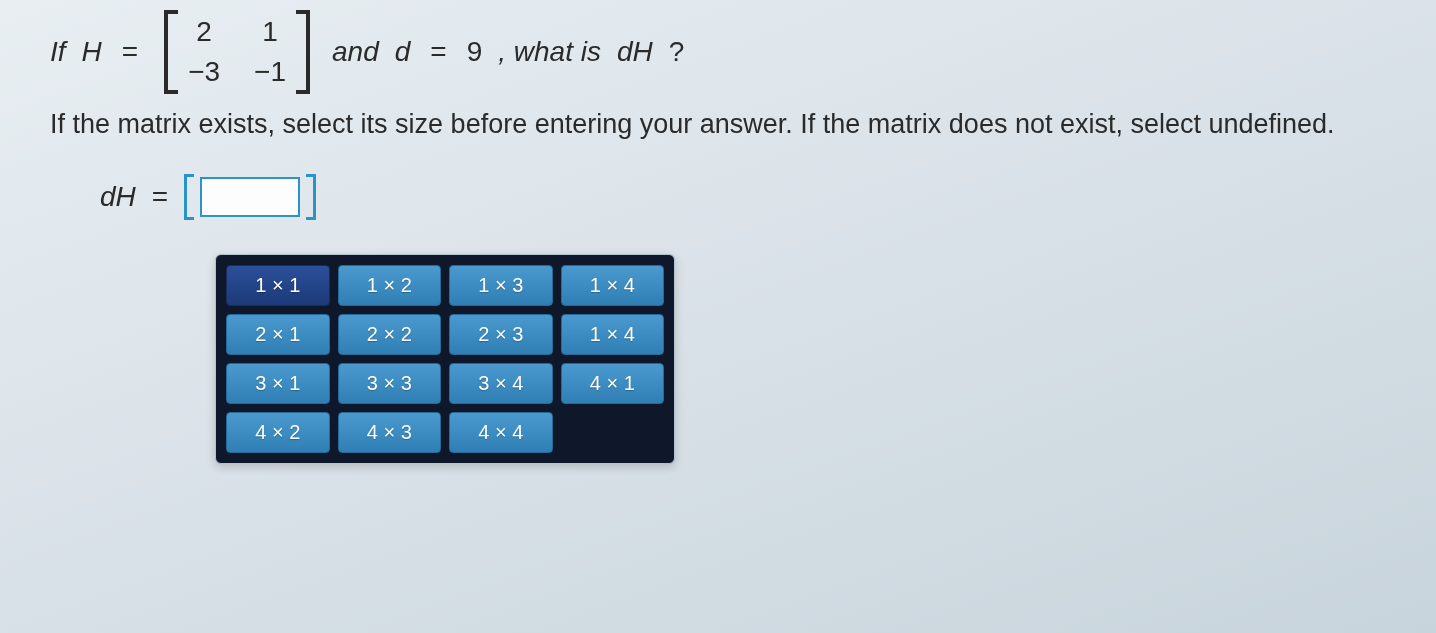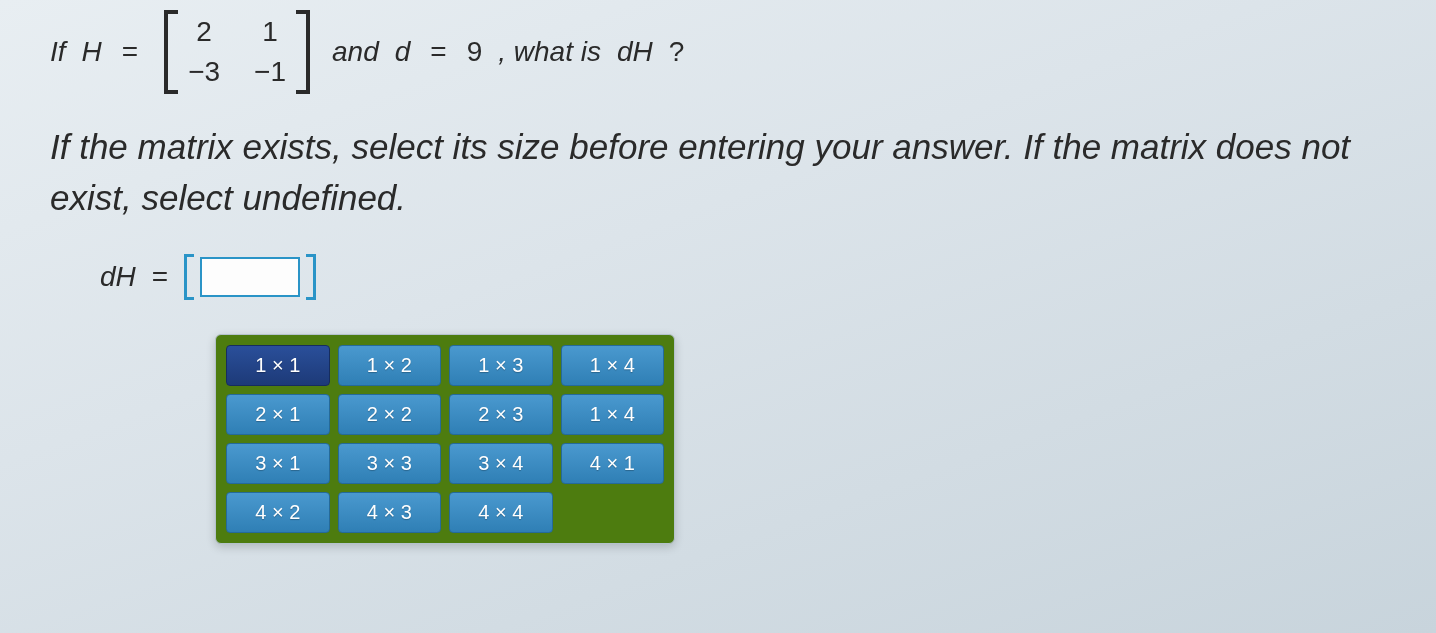--- a/index.html
+++ b/index.html
@@ -37,23 +37,22 @@
   .matrix-body {
     display: grid;
     grid-template-columns: auto auto;
     column-gap: 34px;
     row-gap: 8px;
     padding: 6px 10px;
     font-size: 28px;
     text-align: center;
   }
   .instruction {
-    margin-top: 28px;
-    font-size: 35px;
-    font-style: italic;
+    margin-top: 11px;
+    font-size: 27px;
     line-height: 1.45;
     max-width: 1380px;
   }
   .answer-line {
     margin-top: 30px;
     margin-left: 50px;
     display: flex;
     align-items: center;
     font-size: 28px;
     font-style: italic;
@@ -73,21 +72,21 @@
     width: 100px;
     height: 40px;
     border: 2px solid #2a94c7;
     background: #fdfdfd;
     margin: 3px 6px;
   }
   .size-panel {
     margin-top: 34px;
     margin-left: 165px;
     width: 460px;
-    background: #4d7c0f;
+    background: #0f172a;
     border: 1px solid #b4c2cc;
     border-radius: 6px;
     padding: 10px;
     box-shadow: 0 3px 10px rgba(0,0,0,0.18);
   }
   .size-grid {
     display: grid;
     grid-template-columns: repeat(4, 1fr);
     gap: 8px;
   }

